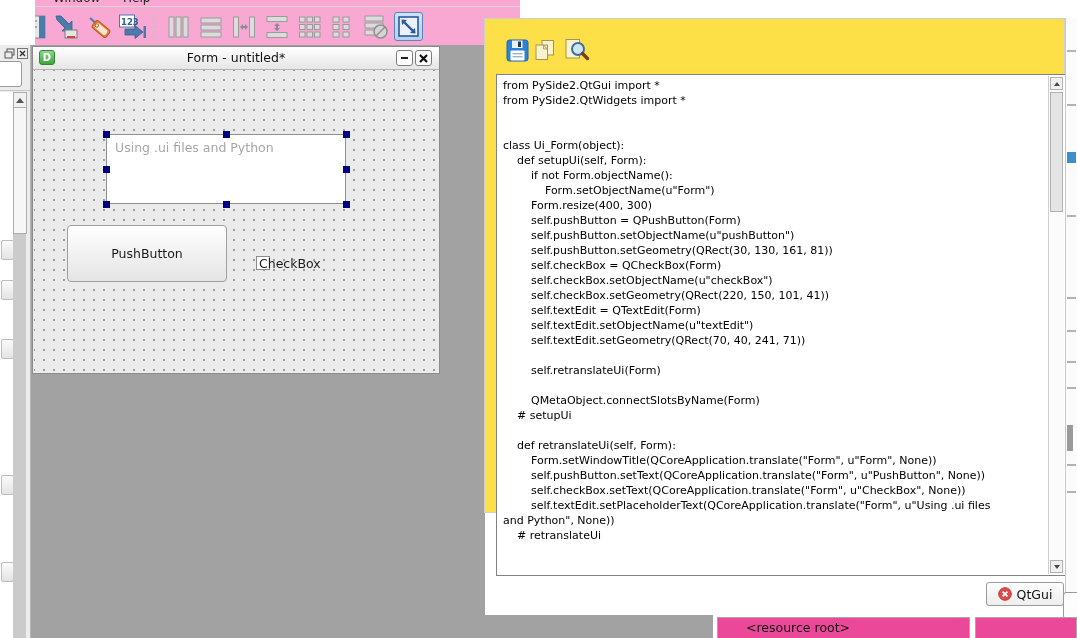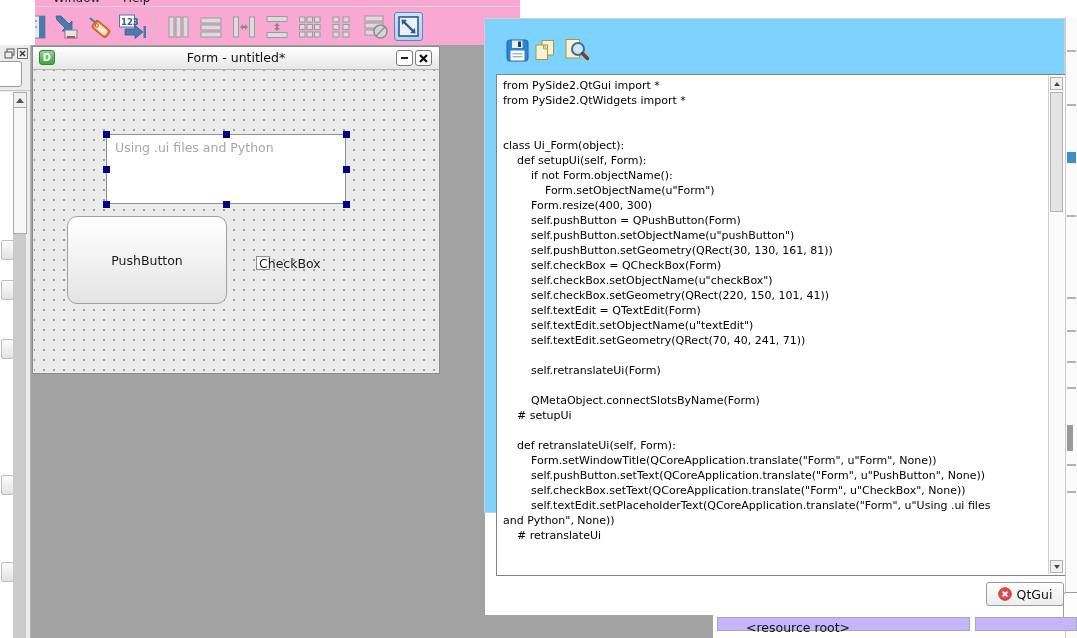--- a/index.html
+++ b/index.html
@@ -56,29 +56,29 @@
   .fw-close{left:382px;}
   .glyph-min{width:7px;height:2px;background:#222;}
   .fw-canvas{position:absolute;left:1px;top:23px;width:404px;height:302px;background:#ebebeb;
     background-image:radial-gradient(#9d9d9d 1px,transparent 1.2px);
     background-size:10px 10px;background-position:5px 5px;}
 
   .textedit{position:absolute;left:72px;top:64px;width:240px;height:70px;background:#ffffff;
     border:1px solid #8f8f8f;box-sizing:border-box;}
   .placeholder{position:absolute;left:8px;top:5px;font-size:12.5px;color:#a6a6a6;}
   .handle{position:absolute;width:7px;height:7px;background:#000080;}
-  .pushbutton{position:absolute;left:33px;top:146px;width:160px;height:88px;
-    background:linear-gradient(#ffffff,#e4e4e4);border:1px solid #9f9f9f;border-radius:10px;
+  .pushbutton{position:absolute;left:33px;top:155px;width:160px;height:57px;
+    background:linear-gradient(#ffffff,#e4e4e4);border:1px solid #9f9f9f;border-radius:4px;
     display:flex;align-items:center;justify-content:center;font-size:12.5px;color:#1a1a1a;box-sizing:border-box;}
   .checkbox-box{position:absolute;left:222px;top:186px;width:14px;height:14px;background:#fff;
     border:1px solid #8a8a8a;box-sizing:border-box;}
   .checkbox-label{position:absolute;left:225px;top:186px;font-size:12.5px;color:#1a1a1a;}
 
   
-  .dialog{position:absolute;left:484px;top:18px;width:581px;height:495px;background:#7dd3fc;
+  .dialog{position:absolute;left:484px;top:18px;width:581px;height:495px;background:#fde047;
     border:1px solid #cfcfcf;box-sizing:border-box;}
   .dlg-icon{position:absolute;top:18px;width:28px;height:26px;display:flex;align-items:center;justify-content:center;}
   .code-area{position:absolute;left:11px;top:55px;width:570px;height:502px;background:#ffffff;
     border:1px solid #828282;box-sizing:border-box;overflow:hidden;}
   .code-area pre{position:absolute;left:6px;top:3px;margin:0;font-family:"DejaVu Sans","Liberation Sans",sans-serif;
     font-size:11px;line-height:15px;color:#000;white-space:pre;}
   .vscroll{position:absolute;right:1px;top:1px;width:15px;height:498px;background:#fbfbfb;
     border-left:1px solid #cfcfcf;}
   .vscroll .btn{position:absolute;left:1px;width:13px;height:13px;background:#f0f0f0;
     border:1px solid #b2b2b2;display:flex;align-items:center;justify-content:center;box-sizing:border-box;}
@@ -89,21 +89,21 @@
     display:flex;align-items:center;justify-content:center;gap:5px;font-size:12.5px;color:#111;box-sizing:border-box;}
 
   
   .sliver{position:absolute;left:1065px;top:18px;width:12px;height:620px;background:#fbfbfb;
     border-left:1px solid #c9c9c9;}
   .mark{position:absolute;left:1px;width:9px;height:2px;background:#b2b2b2;}
   .mark.blue{height:11px;background:#3d8ec9;}
   .mark.thumb{height:26px;width:6px;background:#9a9a9a;}
   .mini-box{position:absolute;left:1063px;top:592px;width:15px;height:25px;background:#fdfdfd;
     border:1px solid #9a9a9a;border-radius:3px;}
-  .rbox{position:absolute;top:617px;height:14px;background:#c4b5fd;border:1px solid #a8a8a8;box-sizing:border-box;}
+  .rbox{position:absolute;top:617px;height:22px;background:#ec4899;border:1px solid #a8a8a8;box-sizing:border-box;}
   .rbox1{left:717px;width:253px;font-size:12.5px;color:#111;line-height:20px;padding-left:28px;}
   .rbox2{left:975px;width:102px;}
 </style>
 </head>
 <body>
 
 <div class="page">
 
   <div class="topbar">
     <div class="menustrip">

